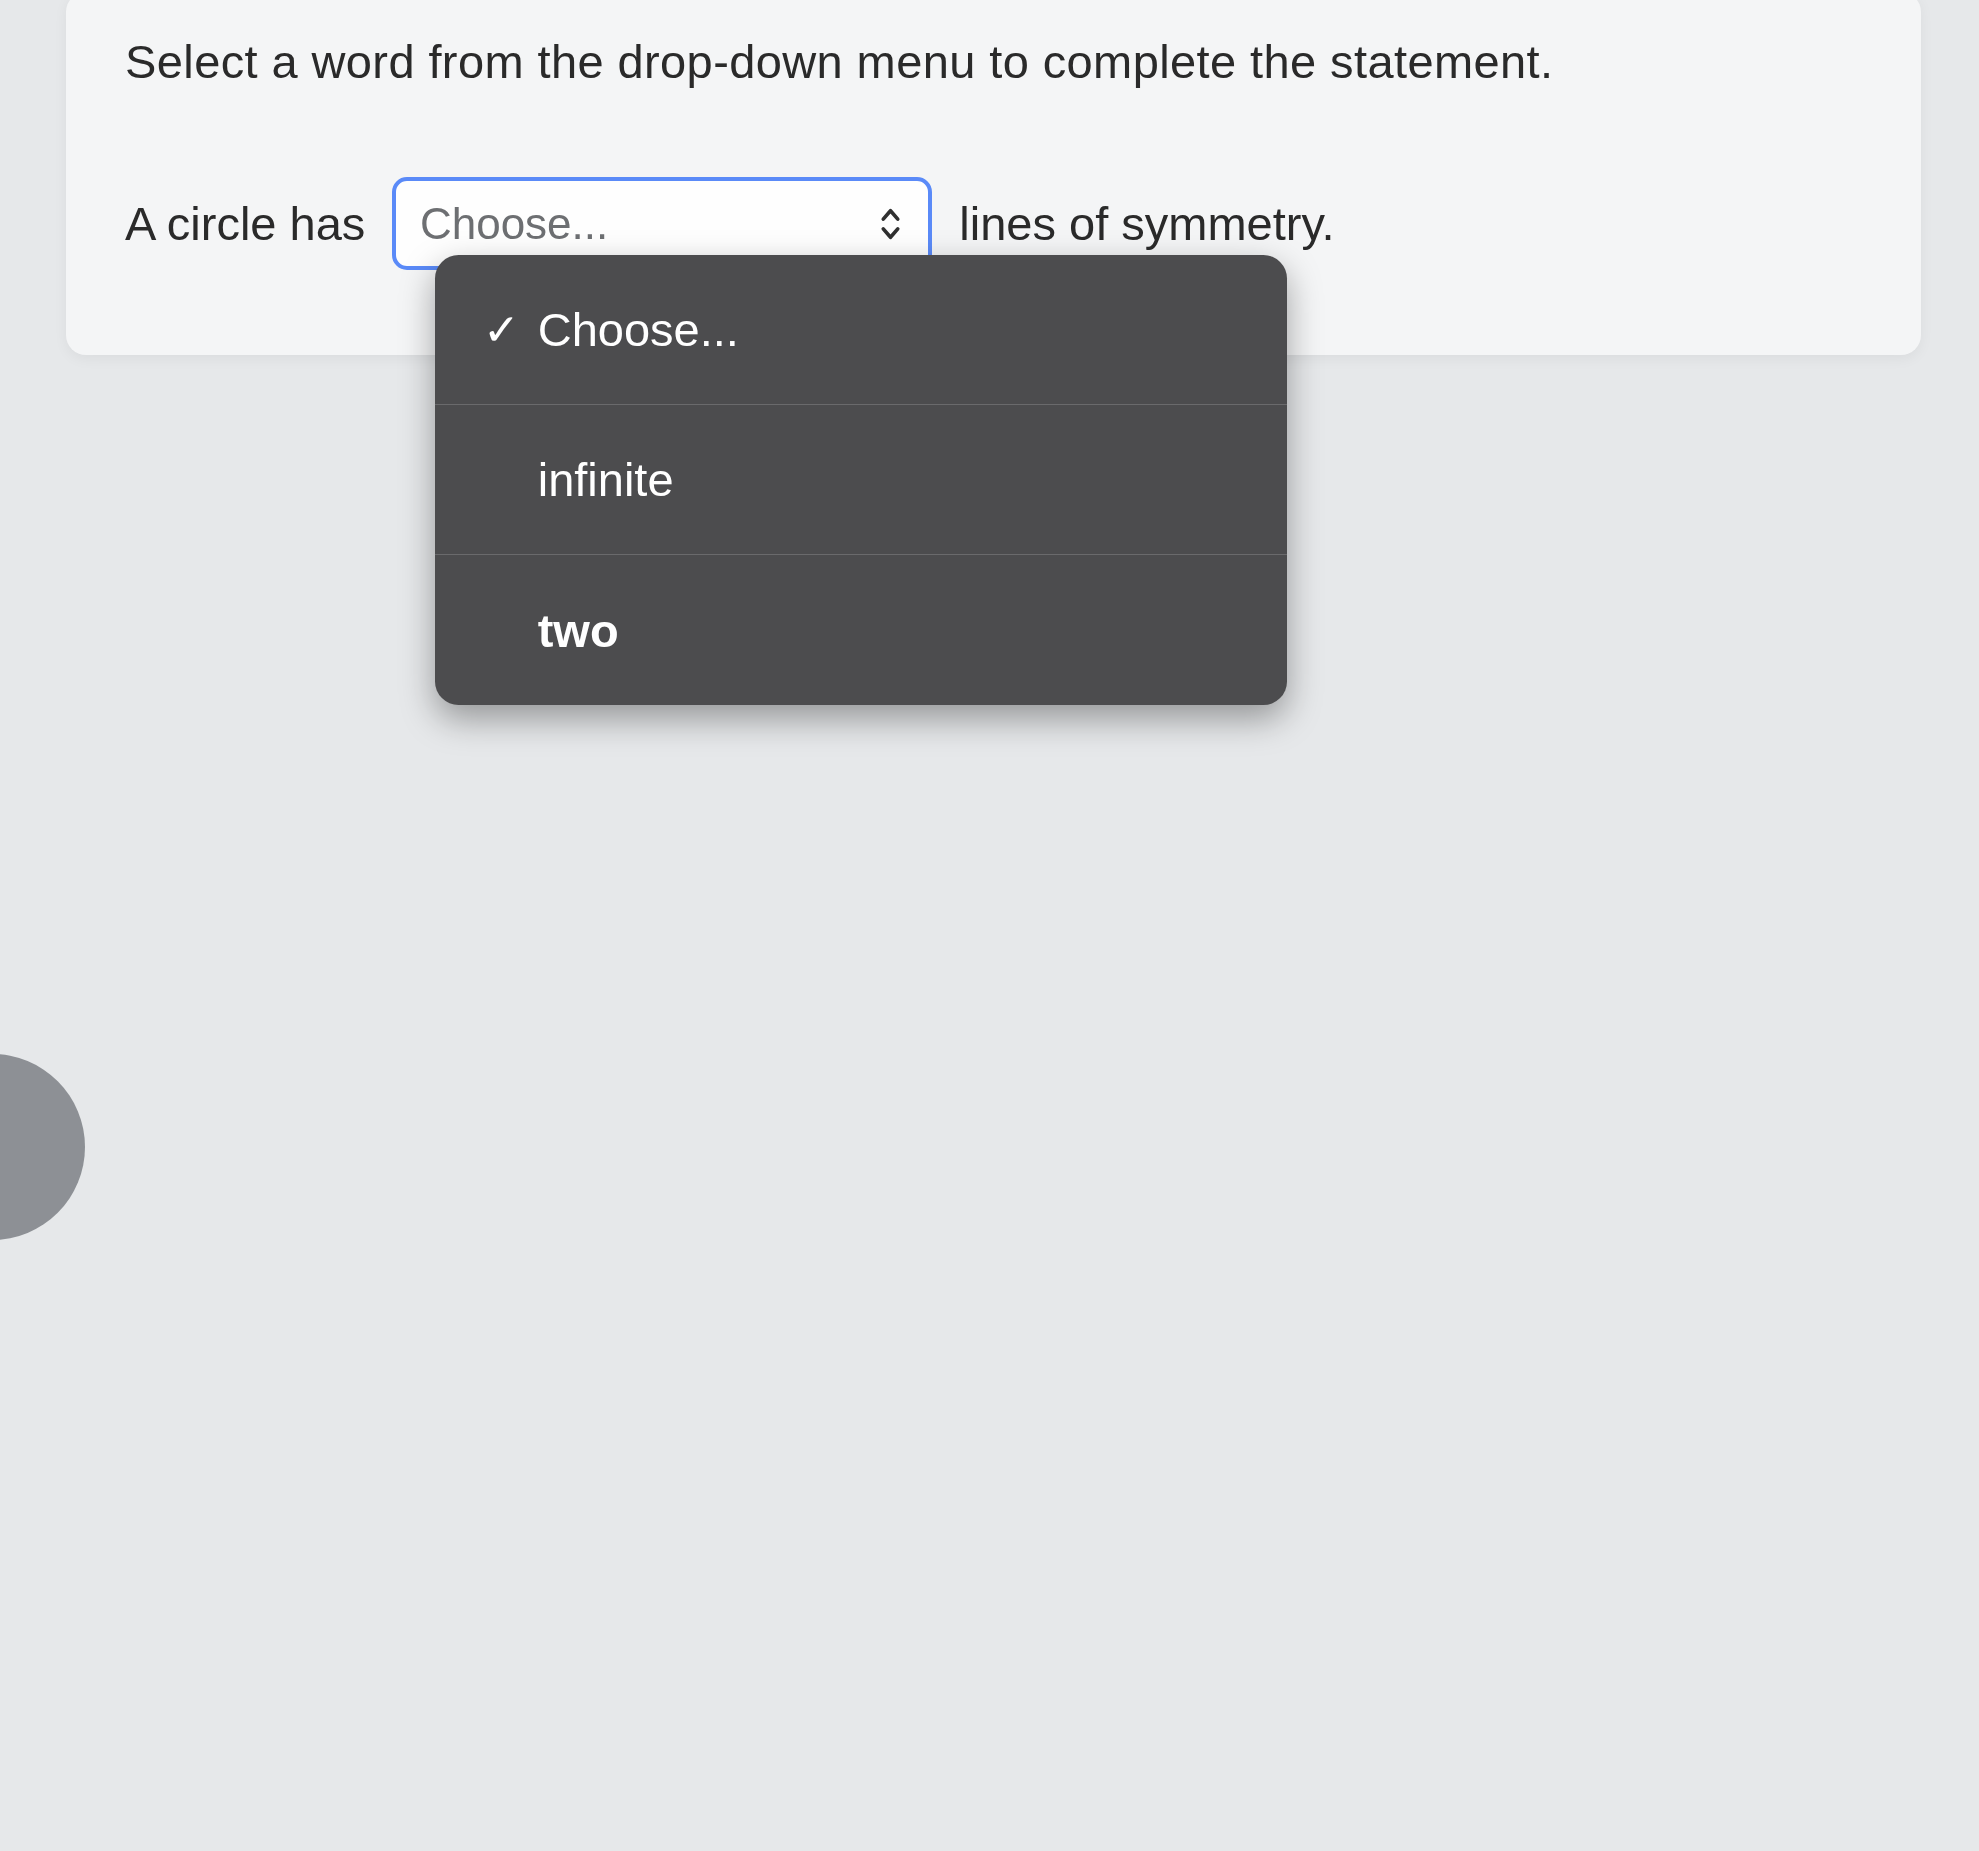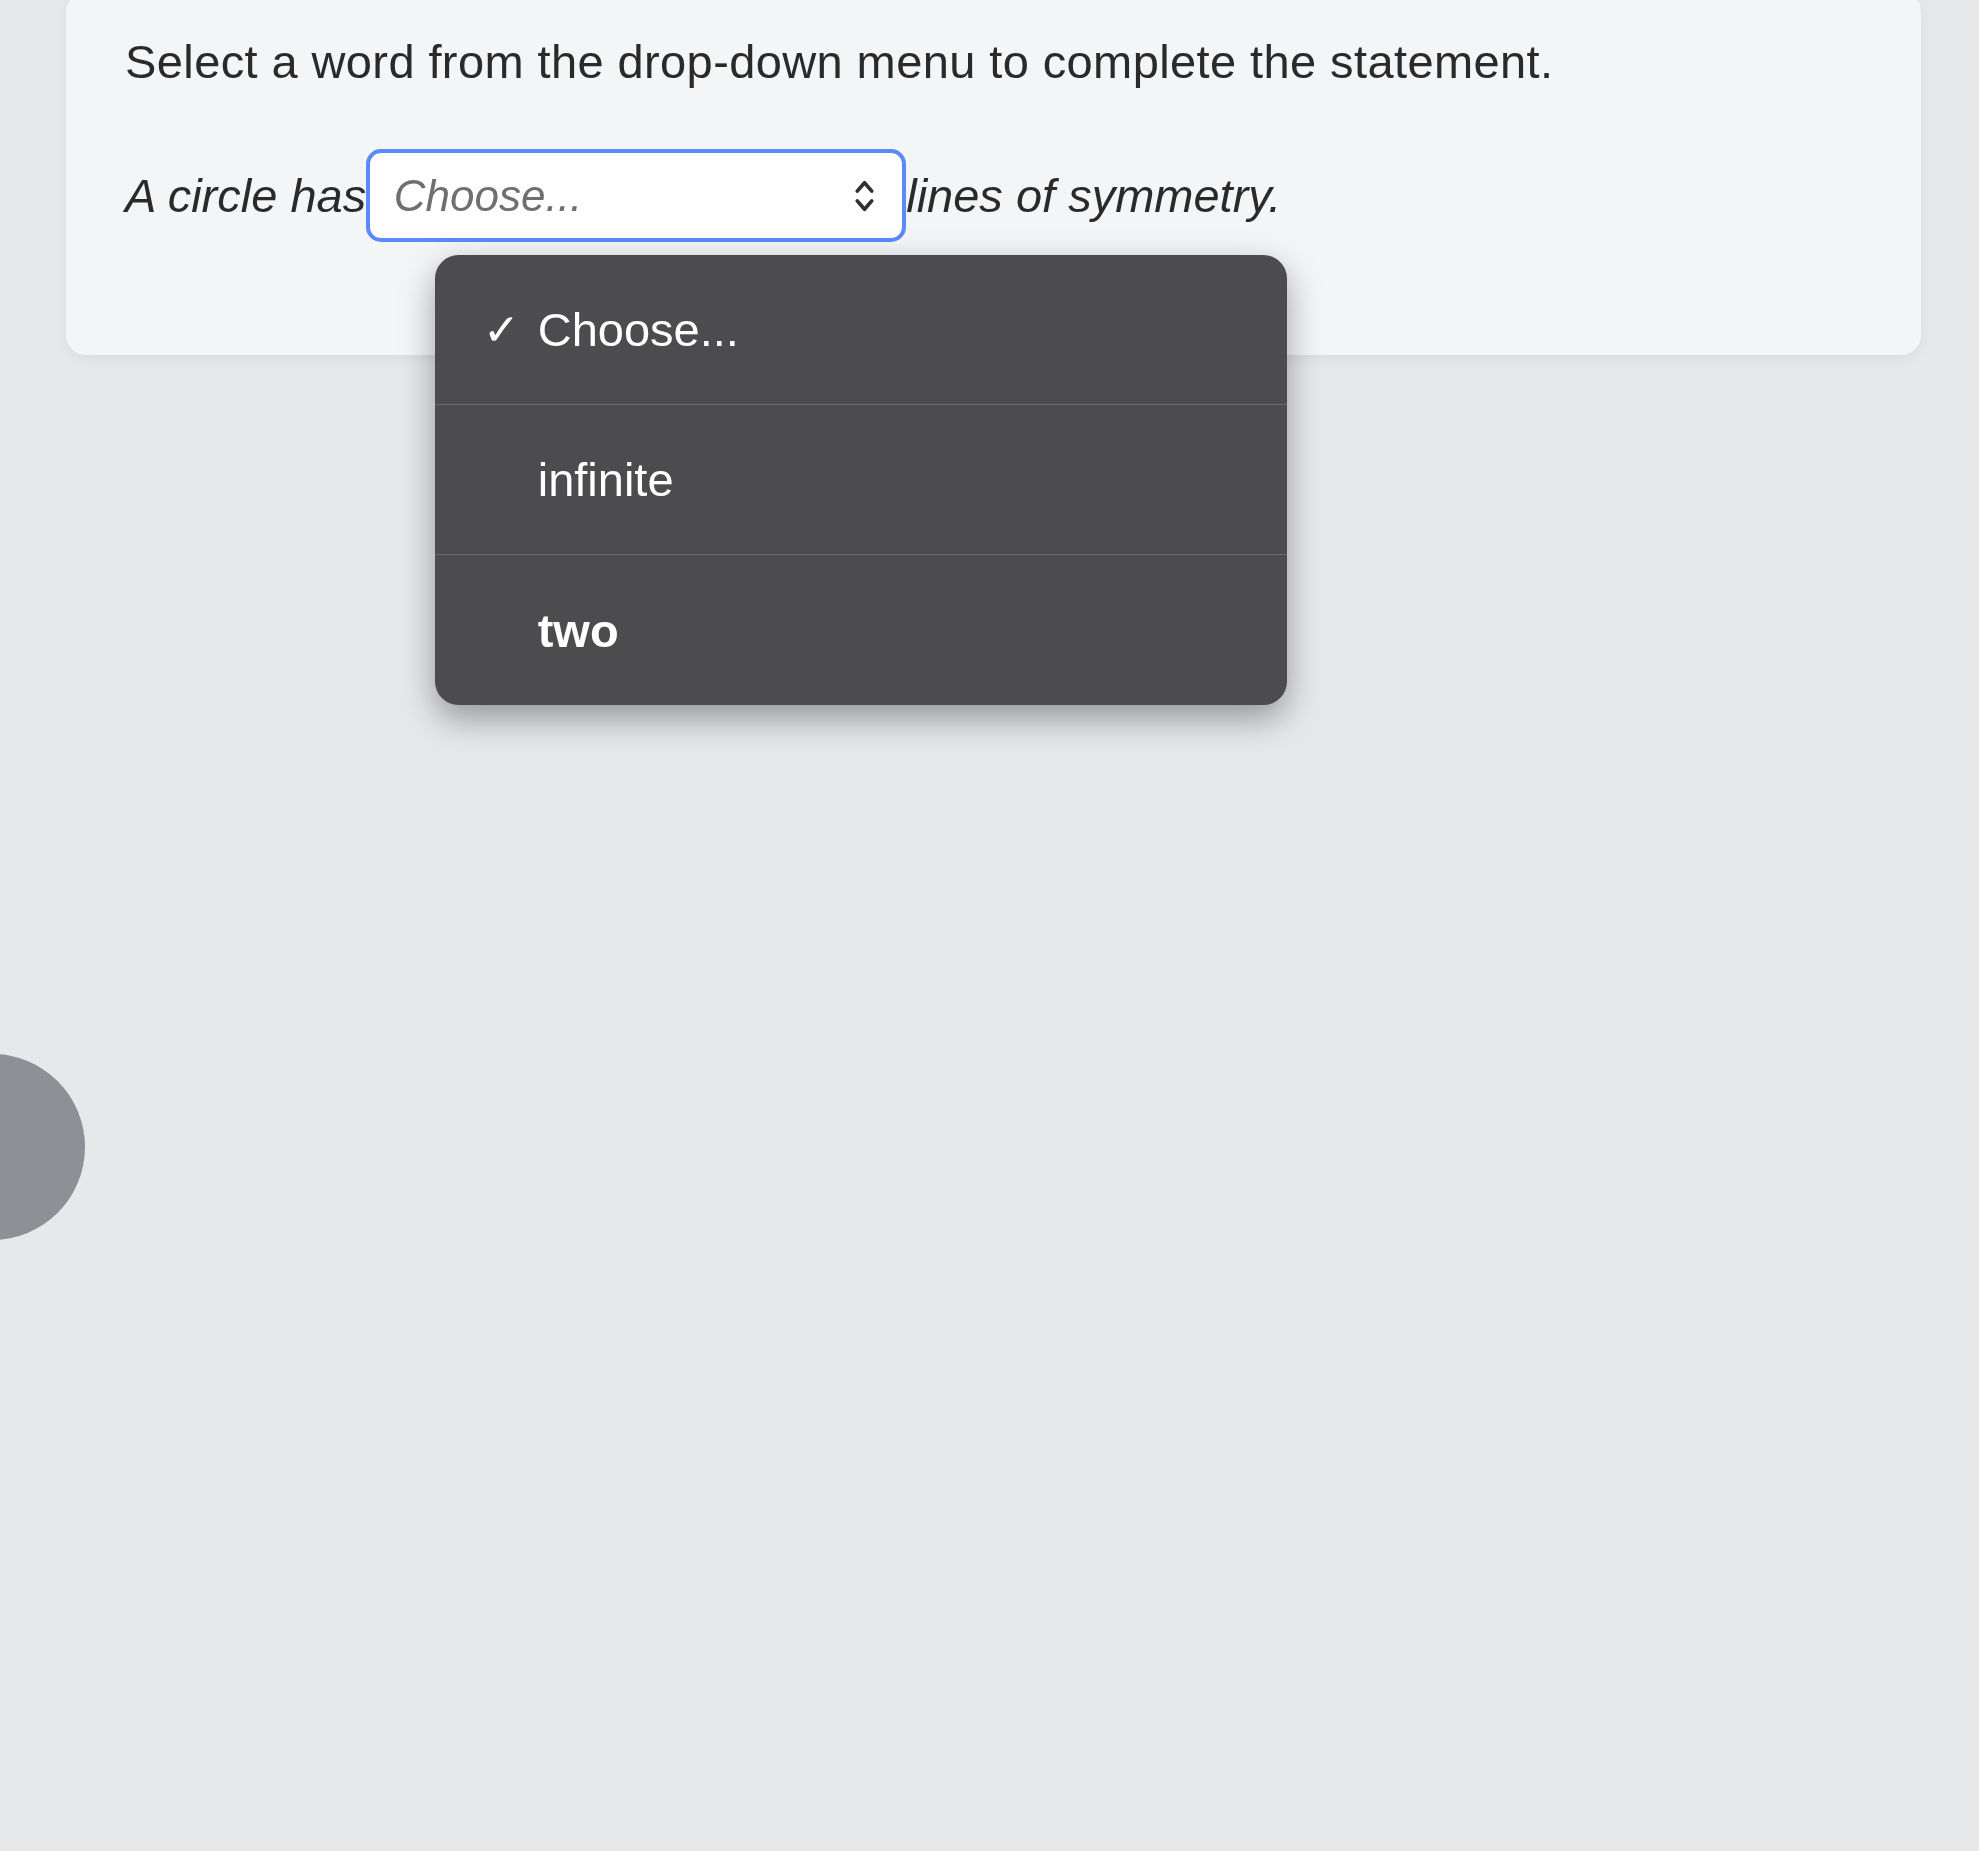--- a/index.html
+++ b/index.html
@@ -18,30 +18,29 @@
     height: 363px;
     background: #f4f5f6;
     border-radius: 20px;
     padding: 34px 59px 34px 59px;
     box-shadow: 0 3.4px 13.5px rgba(0,0,0,0.05);
   }
   .instruction {
     font-size: 47px;
     color: #2a2a2a;
     margin-top: 8.4px;
-    margin-bottom: 60px;
+    margin-bottom: 88px;
     letter-spacing: 0.4px;
   }
   .statement-row {
     display: flex;
     align-items: center;
-    gap: 0;
+    gap: 27px;
     font-size: 47px;
     color: #2a2a2a;
-    font-style: italic;
   }
   .text-before, .text-after {
     white-space: nowrap;
   }
   .select-box {
     position: relative;
     width: 540px;
     height: 93px;
     border: 4.2px solid #5a8af8;
     border-radius: 15px;

